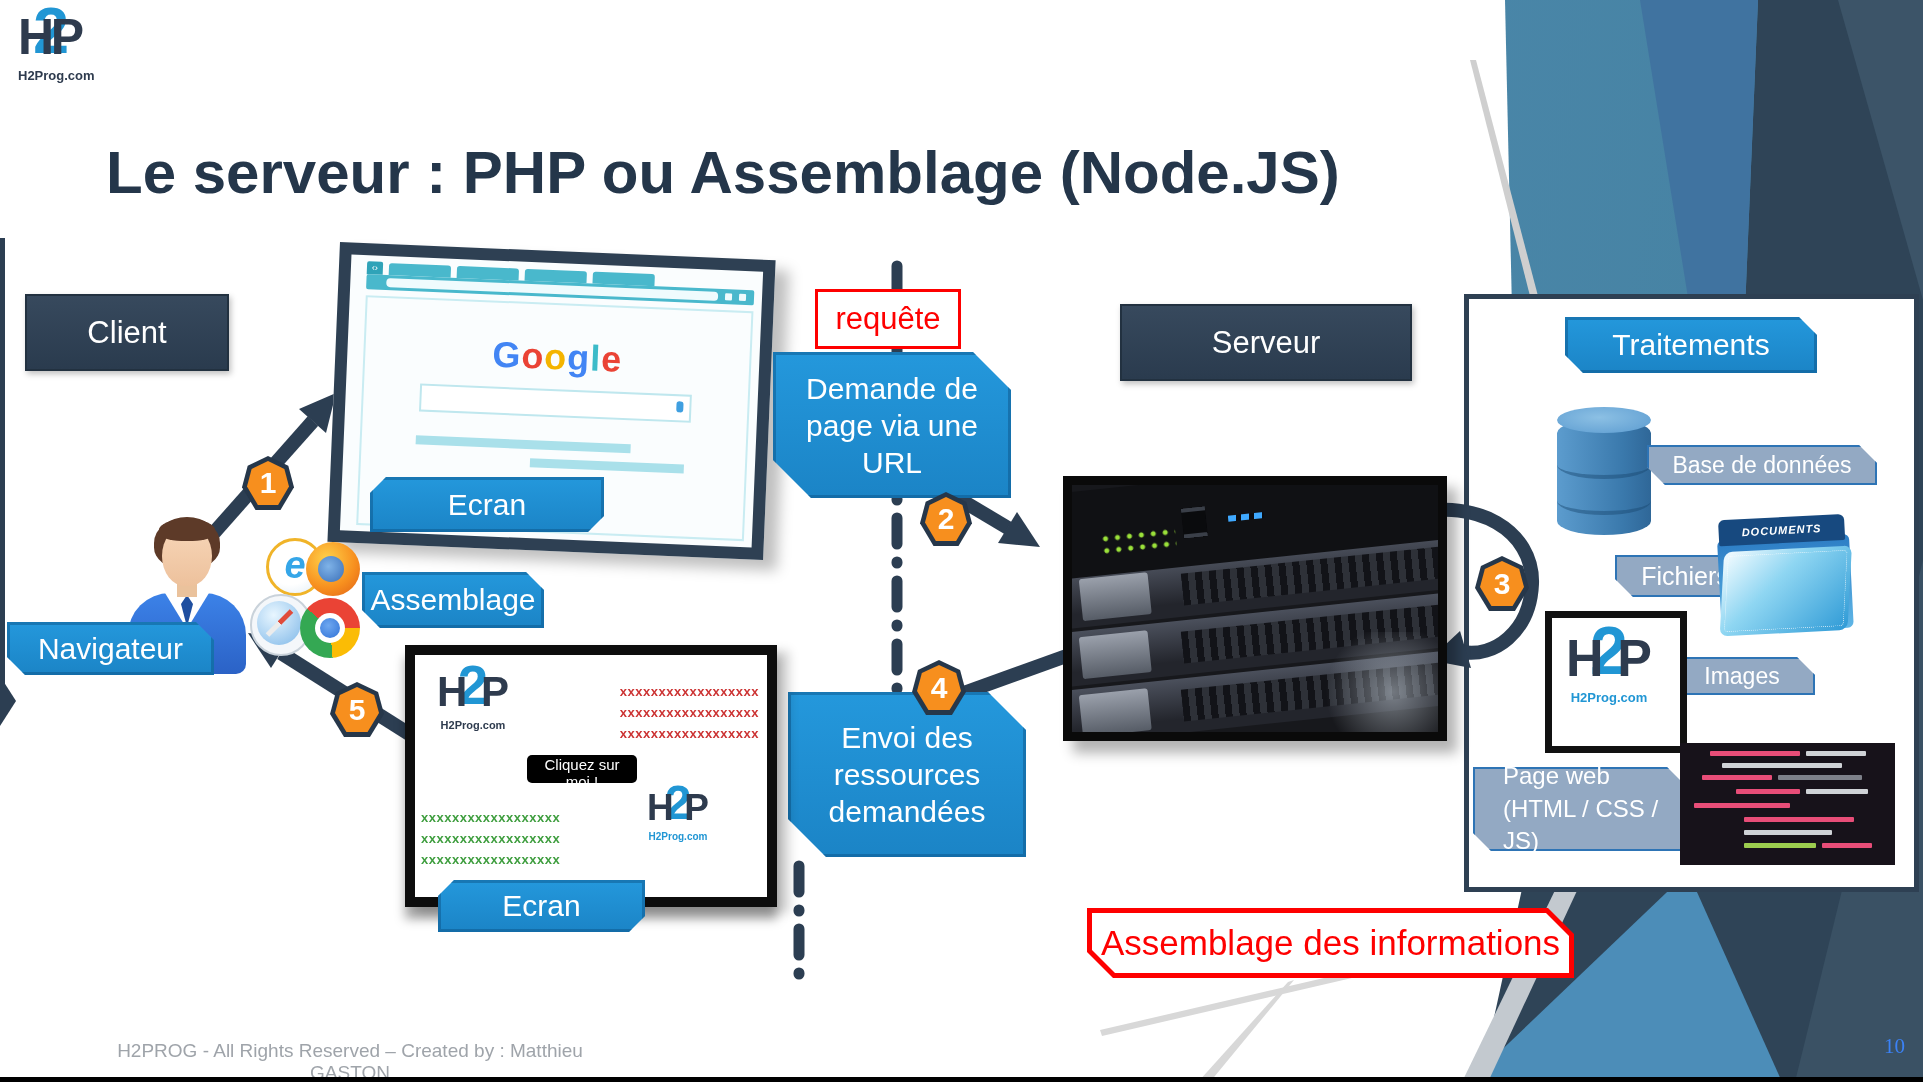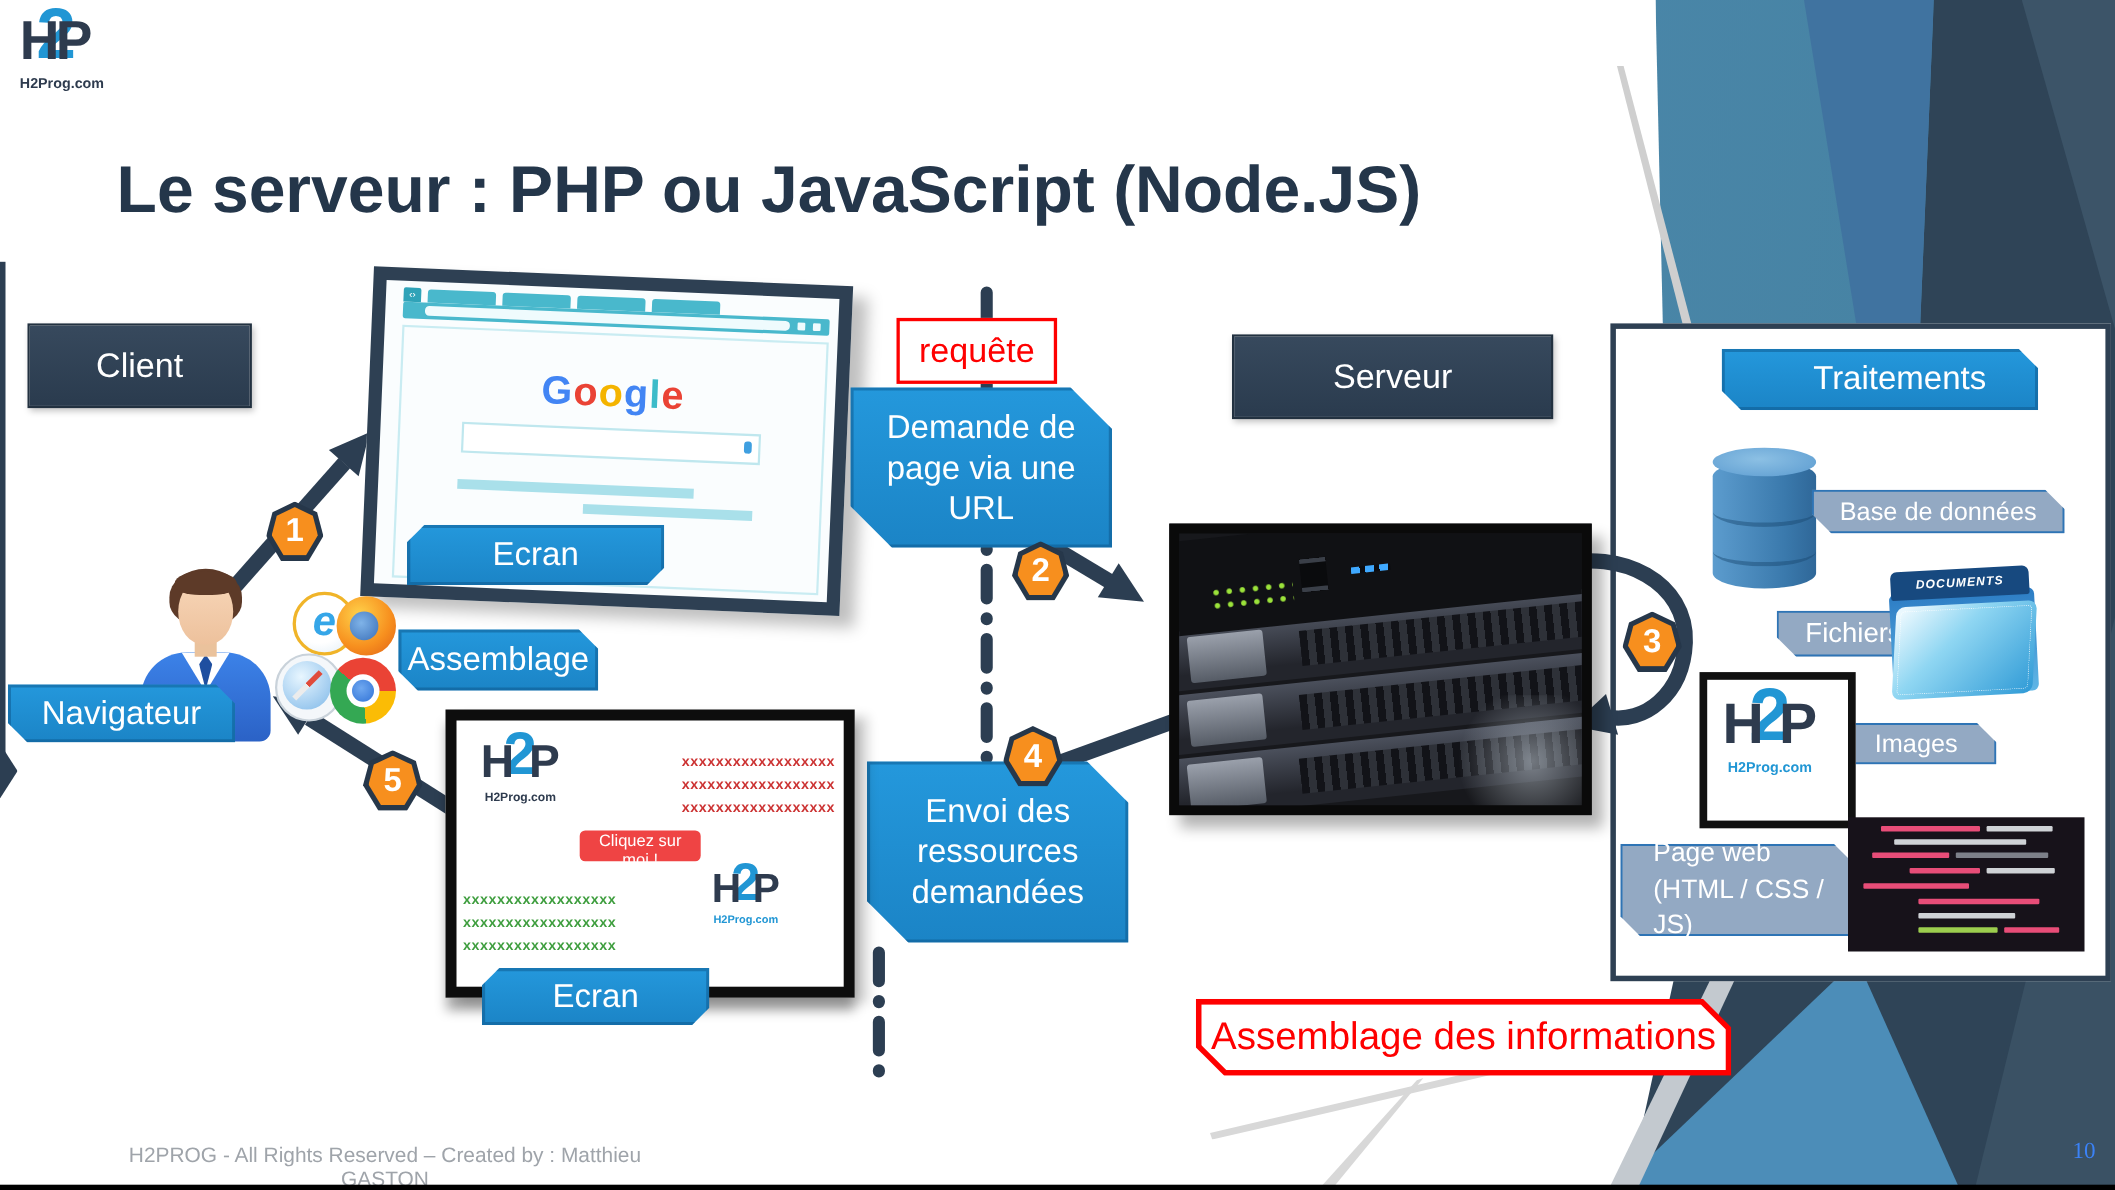--- a/index.html
+++ b/index.html
@@ -90,21 +90,21 @@
   .gmic{position:absolute;right:6px;top:5px;width:7px;height:11px;background:#3F9FE0;border-radius:3px;}
   .gline1{margin-top:24px;align-self:flex-start;margin-left:14%;width:56%;height:9px;background:#A9E0EA;}
   .gline2{margin-top:9px;align-self:flex-end;margin-right:16%;width:40%;height:9px;background:#A9E0EA;}
 
   
   .screen2{position:absolute;left:405px;top:645px;width:352px;height:242px;z-index:3;background:#fff;
     border:10px solid #0D0D0D;box-shadow:0 12px 10px rgba(0,0,0,.35),12px 6px 10px rgba(0,0,0,.18);}
   .xlines{position:absolute;font-weight:700;font-size:13px;line-height:21px;letter-spacing:.5px;}
   .xred{right:8px;top:26px;color:#CC3333;}
   .xgreen{left:6px;top:152px;color:#3F9E3F;}
-  .clickme{position:absolute;left:112px;top:100px;width:110px;height:28px;background:#ef4444;
+  .clickme{position:absolute;left:112px;top:100px;width:110px;height:28px;background:#000000;
     border:none;border-radius:5px;color:#fff;font-size:15px;font-family:"Liberation Sans",sans-serif;}
 
   
   .avatar{position:absolute;left:128px;top:517px;width:118px;height:157px;z-index:3;}
   .av-hair{position:absolute;left:26px;top:0;width:66px;height:52px;background:#5D3A28;
     border-radius:50% 50% 42% 42%;}
   .av-face{position:absolute;left:34px;top:9px;width:50px;height:60px;
     background:linear-gradient(180deg,#F7D6B8,#EDC19C);border-radius:48%/52%;}
   .av-fringe{position:absolute;left:31px;top:2px;width:56px;height:22px;background:#5D3A28;
     border-radius:50% 50% 40% 40%;}
@@ -219,24 +219,24 @@
 
   <div class="h2plogo" style="left:18px;top:12px;width:66px;">
     <div class="glyphs" style="height:56px;font-size:50px;">
       <span class="l-two">2</span>
       <span class="l-h">H</span>
       <span class="l-p">P</span>
     </div>
     <span class="l-domain" style="font-size:13px;">H2Prog.com</span>
   </div>
 
-  <h1 class="page-title">Le serveur : PHP ou JavaScript (Node.JS)</h1>
+  <h1 class="page-title">Le serveur : PHP ou Assemblage (Node.JS)</h1>
 
   <div class="panel">
-    <div class="banner blue snip-tr-bl" style="left:96px;top:18px;width:252px;height:56px;padding-left:36px;">
+    <div class="banner blue snip-tr-bl" style="left:96px;top:18px;width:252px;height:56px;">
       <span>Traitements</span>
     </div>
     <div class="cyl">
       <div class="cyl-body"></div>
       <div class="cyl-sep" style="top:44px;"></div>
       <div class="cyl-sep" style="top:80px;"></div>
       <div class="cyl-top"></div>
     </div>
     <div class="banner steel snip-tr-bl" style="left:178px;top:146px;width:230px;height:40px;">
       <span>Base de données</span>

